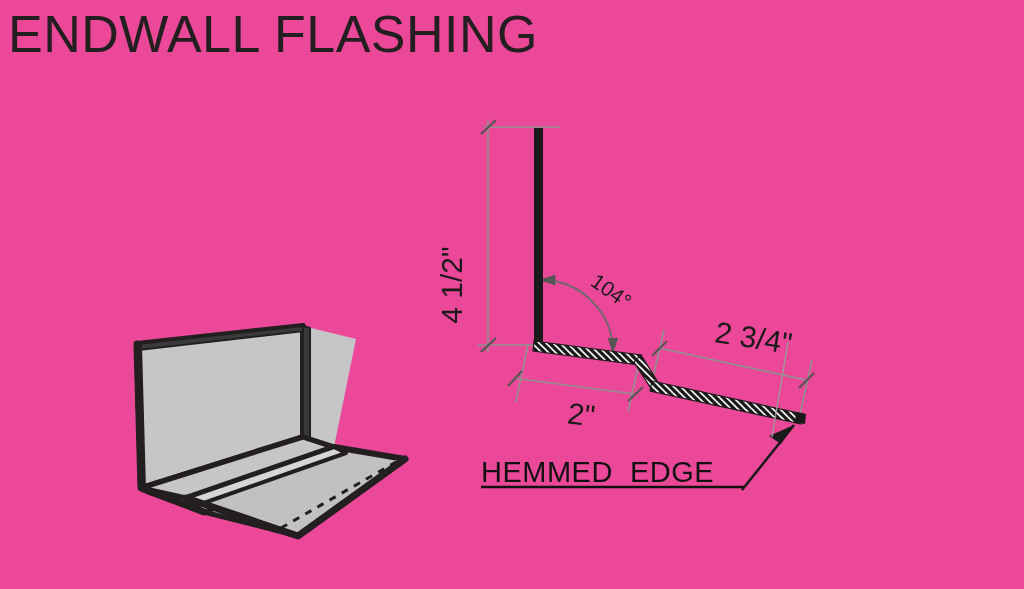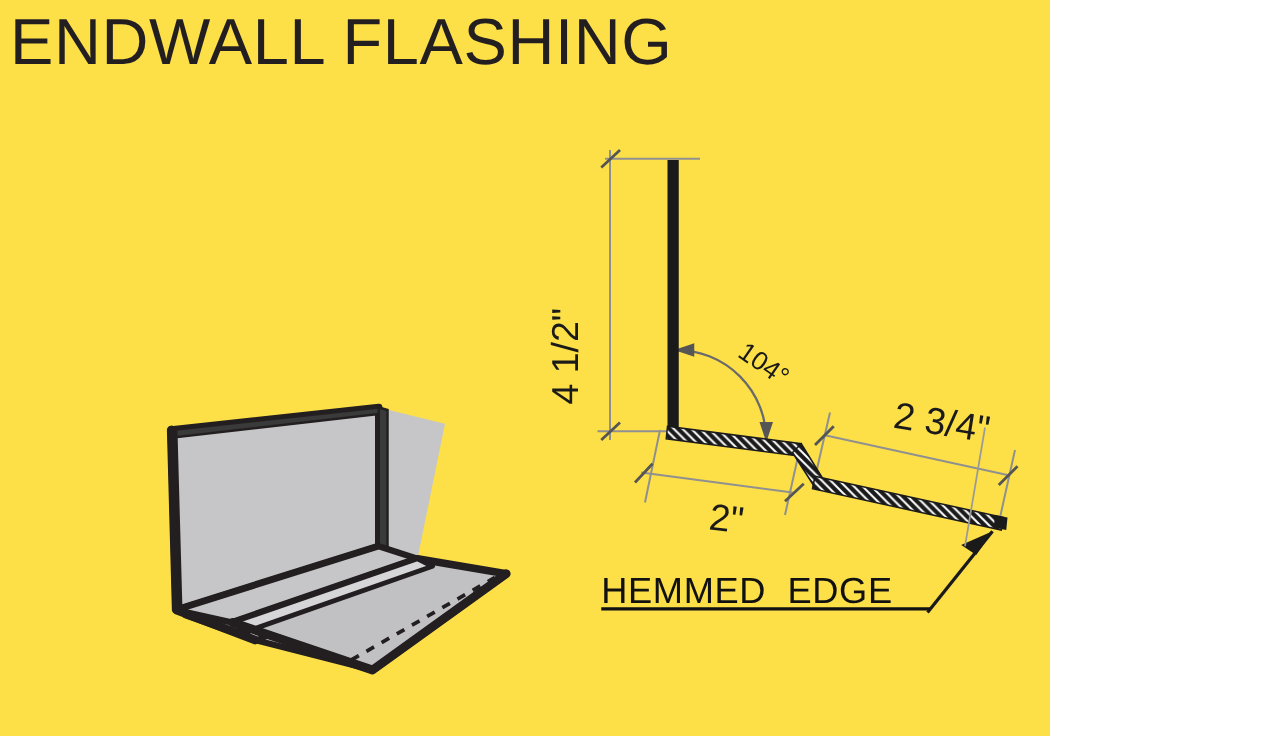--- a/index.html
+++ b/index.html
@@ -12,23 +12,23 @@
     height: 589px;
     position: relative;
     overflow: hidden;
     font-family: "Liberation Sans", sans-serif;
     color: #231f20;
   }
 
   #drawing-sheet {
     position: absolute;
     left: 0; top: 0;
-    width: 840px;
+    width: 1024px;
     height: 589px;
-    background: #fde047;
+    background: #ec4899;
   }
 
   #page-title {
     position: absolute;
     left: 8px;
     top: 4px;
     font-size: 52px;
     line-height: 60px;
     font-weight: 400;
     letter-spacing: 0.5px;

